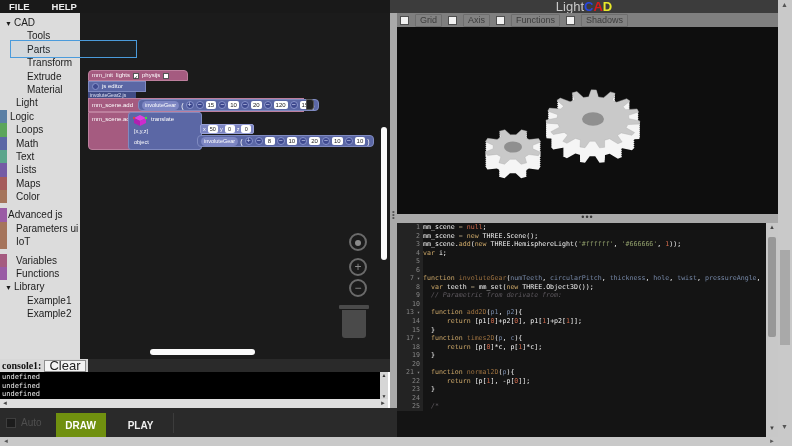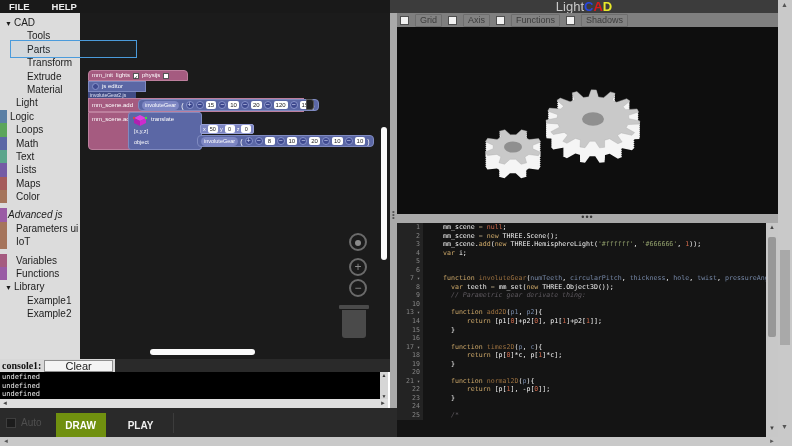--- a/index.html
+++ b/index.html
@@ -58,22 +58,22 @@
            color:#8a8a8a;text-align:center;font-size:12px;line-height:14px;}
   .ws-scroll{position:absolute;background:#fafafa;border-radius:3px;}
 
   
   #sel-rect{left:10px;top:40px;width:127px;height:18px;border:1px solid #4a9bdc;background:rgba(70,150,220,0.06);}
 
   
   #console-head{left:0;top:359px;width:390px;height:13px;background:#2a2a2a;display:flex;align-items:center;}
   #console-head .left{background:#d8d8d8;height:13px;display:flex;align-items:center;padding:0 2px;gap:3px;}
   #console-title{font-family:"Liberation Serif",serif;font-weight:bold;font-size:10px;color:#101010;}
-  #console-clear{background:#f4f4f4;border:1px solid #8f8f8f;font-size:11px;line-height:10px;
-                 padding:0 20px;color:#222;}
+  #console-clear{background:#f4f4f4;border:1px solid #8f8f8f;font-size:13px;line-height:10px;
+                 padding:0 4px;color:#222;}
   #console-out{left:0;top:372px;width:388px;height:27px;background:#000;color:#ececec;
                font-family:"DejaVu Sans Mono",monospace;font-size:7px;line-height:8.6px;
                padding:1px 0 0 2px;overflow:hidden;}
   #console-vscroll{left:380px;top:372px;width:8px;height:27px;background:#d6d6d6;color:#333;
                    font-size:5px;display:flex;flex-direction:column;justify-content:space-between;
                    align-items:center;line-height:6px;}
   #console-hscroll{left:0;top:399px;width:388px;height:9px;background:#dedede;color:#444;
                    font-size:6px;line-height:9px;display:flex;justify-content:space-between;padding:0 2px;}
 
   
@@ -85,21 +85,21 @@
   #play-btn{margin-left:13px;width:44px;height:24px;background:transparent;color:#efefef;font-weight:bold;
             font-size:10px;border:none;display:flex;align-items:center;justify-content:center;align-self:flex-end;}
   #bb-divider{width:1px;height:20px;background:#3c3c3c;margin-left:10px;}
 
   
   #editor{left:397px;top:223px;width:381px;height:214px;background:#141414;overflow:hidden;
           font-family:"DejaVu Sans Mono",monospace;font-size:6.6px;line-height:8.56px;}
   .ed-row{display:flex;white-space:pre;height:8.56px;}
   .ed-gut{width:26px;flex:none;background:#232323;color:#858585;text-align:right;padding-right:3px;}
   .ed-fold{color:#8a8a8a;font-size:5px;}
-  .ed-code{padding-left:20px;white-space:pre;text-align:right;}
+  .ed-code{padding-left:0;white-space:pre;text-align:right;}
   #ed-vscroll{left:766px;top:223px;width:12px;height:214px;background:#c8c8c8;color:#444;font-size:6px;}
   #ed-vthumb{position:absolute;left:2px;top:14px;width:8px;height:100px;background:#989898;border-radius:2px;}
 
   
   #page-vscroll{left:778px;top:0;width:14px;height:446px;background:#c9c9c9;color:#555;font-size:7px;}
   #pv-thumb{position:absolute;left:2px;top:250px;width:10px;height:95px;background:#a9a9a9;}
   #page-hscroll{left:0;top:437px;width:778px;height:9px;background:#c9c9c9;color:#555;font-size:6px;
                 line-height:9px;display:flex;justify-content:space-between;padding:0 3px;}
 
   .trash-lid{position:absolute;width:30px;height:4px;background:#4a4a4a;border-radius:1px;}
@@ -171,21 +171,21 @@
       <div class="sb-row" style="padding-left: 27px;"><span>Material</span></div>
       <div class="sb-row" style="padding-left: 16px;"><span>Light</span></div>
       <div class="sb-row" style="padding-left: 10px;"><span class="sb-strip" style="background: rgb(91, 128, 165);"></span><span>Logic</span></div>
       <div class="sb-row" style="padding-left: 16px;"><span class="sb-strip" style="background: rgb(91, 165, 91);"></span><span>Loops</span></div>
       <div class="sb-row" style="padding-left: 16px;"><span class="sb-strip" style="background: rgb(91, 103, 165);"></span><span>Math</span></div>
       <div class="sb-row" style="padding-left: 16px;"><span class="sb-strip" style="background: rgb(91, 165, 140);"></span><span>Text</span></div>
       <div class="sb-row" style="padding-left: 16px;"><span class="sb-strip" style="background: rgb(116, 91, 165);"></span><span>Lists</span></div>
       <div class="sb-row" style="padding-left: 16px;"><span class="sb-strip" style="background: rgb(165, 91, 91);"></span><span>Maps</span></div>
       <div class="sb-row" style="padding-left: 16px;"><span class="sb-strip" style="background: rgb(165, 116, 91);"></span><span>Color</span></div>
       <div class="sb-gap"></div>
-      <div class="sb-row" style="padding-left: 8px; font-style: italic;"><span class="sb-strip" style="background: rgb(154, 91, 165);"></span><span>Advanced js</span></div>
+      <div class="sb-row" style="padding-left: 8px;"><span class="sb-strip" style="background: rgb(154, 91, 165);"></span><span>Advanced js</span></div>
       <div class="sb-row" style="padding-left: 16px;"><span class="sb-strip" style="background: rgb(165, 116, 91);"></span><span>Parameters ui</span></div>
       <div class="sb-row" style="padding-left: 16px;"><span class="sb-strip" style="background: rgb(165, 116, 91);"></span><span>IoT</span></div>
       <div class="sb-gap"></div>
       <div class="sb-row" style="padding-left: 16px;"><span class="sb-strip" style="background: rgb(165, 91, 128);"></span><span>Variables</span></div>
       <div class="sb-row" style="padding-left: 16px;"><span class="sb-strip" style="background: rgb(153, 91, 165);"></span><span>Functions</span></div>
       <div class="sb-row" style="padding-left: 5px;"><span class="sb-arrow">▼</span><span>Library</span></div>
       <div class="sb-row" style="padding-left: 27px;"><span>Example1</span></div>
       <div class="sb-row" style="padding-left: 27px;"><span>Example2</span></div>
     </div>
 
@@ -312,26 +312,25 @@
 
   <div id="editor" class="abs">
       <div class="ed-row"><span class="ed-gut">1</span><span class="ed-code"><span style="color: rgb(242, 242, 242);">mm_scene </span><span style="color: rgb(159, 144, 115);">= </span><span style="color: rgb(207, 106, 76);">null</span><span style="color: rgb(242, 242, 242);">;</span></span></div>
       <div class="ed-row"><span class="ed-gut">2</span><span class="ed-code"><span style="color: rgb(242, 242, 242);">mm_scene </span><span style="color: rgb(159, 144, 115);">= </span><span style="color: rgb(205, 168, 105);">new </span><span style="color: rgb(242, 242, 242);">THREE.Scene();</span></span></div>
       <div class="ed-row"><span class="ed-gut">3</span><span class="ed-code"><span style="color: rgb(242, 242, 242);">mm_scene.</span><span style="color: rgb(205, 168, 105);">add</span><span style="color: rgb(242, 242, 242);">(</span><span style="color: rgb(205, 168, 105);">new </span><span style="color: rgb(242, 242, 242);">THREE.HemisphereLight(</span><span style="color: rgb(143, 157, 106);">'#ffffff'</span><span style="color: rgb(242, 242, 242);">, </span><span style="color: rgb(143, 157, 106);">'#666666'</span><span style="color: rgb(242, 242, 242);">, </span><span style="color: rgb(207, 106, 76);">1</span><span style="color: rgb(242, 242, 242);">));</span></span></div>
       <div class="ed-row"><span class="ed-gut">4</span><span class="ed-code"><span style="color: rgb(205, 168, 105);">var </span><span style="color: rgb(242, 242, 242);">i;</span></span></div>
       <div class="ed-row"><span class="ed-gut">5</span><span class="ed-code"></span></div>
       <div class="ed-row"><span class="ed-gut">6</span><span class="ed-code"></span></div>
       <div class="ed-row"><span class="ed-gut">7<span class="ed-fold"> ▾</span></span><span class="ed-code"><span style="color: rgb(205, 168, 105);">function </span><span style="color: rgb(155, 112, 63);">involuteGear</span><span style="color: rgb(242, 242, 242);">(</span><span style="color: rgb(117, 135, 166);">numTeeth</span><span style="color: rgb(242, 242, 242);">, </span><span style="color: rgb(117, 135, 166);">circularPitch</span><span style="color: rgb(242, 242, 242);">, </span><span style="color: rgb(117, 135, 166);">thickness</span><span style="color: rgb(242, 242, 242);">, </span><span style="color: rgb(117, 135, 166);">hole</span><span style="color: rgb(242, 242, 242);">, </span><span style="color: rgb(117, 135, 166);">twist</span><span style="color: rgb(242, 242, 242);">, </span><span style="color: rgb(117, 135, 166);">pressureAngle</span><span style="color: rgb(242, 242, 242);">,</span></span></div>
       <div class="ed-row"><span class="ed-gut">8</span><span class="ed-code"><span style="color: rgb(242, 242, 242);">  </span><span style="color: rgb(205, 168, 105);">var </span><span style="color: rgb(242, 242, 242);">teeth </span><span style="color: rgb(159, 144, 115);">= </span><span style="color: rgb(242, 242, 242);">mm_set(</span><span style="color: rgb(205, 168, 105);">new </span><span style="color: rgb(242, 242, 242);">THREE.Object3D());</span></span></div>
-      <div class="ed-row"><span class="ed-gut">9</span><span class="ed-code"><span style="color: rgb(242, 242, 242);">  </span><span style="color: rgb(95, 90, 96); font-style: italic;">// Parametric gear derivate thing:</span></span></div>
+      <div class="ed-row"><span class="ed-gut">9</span><span class="ed-code"><span style="color: rgb(242, 242, 242);">  </span><span style="color: rgb(95, 90, 96); font-style: italic;">// Parametric from derivate from:</span></span></div>
       <div class="ed-row"><span class="ed-gut">10</span></div>
       <div class="ed-row"><span class="ed-gut">13<span class="ed-fold"> ▾</span></span><span class="ed-code"><span style="color: rgb(242, 242, 242);">  </span><span style="color: rgb(205, 168, 105);">function </span><span style="color: rgb(155, 112, 63);">add2D</span><span style="color: rgb(242, 242, 242);">(</span><span style="color: rgb(117, 135, 166);">p1</span><span style="color: rgb(242, 242, 242);">, </span><span style="color: rgb(117, 135, 166);">p2</span><span style="color: rgb(242, 242, 242);">){</span></span></div>
       <div class="ed-row"><span class="ed-gut">14</span><span class="ed-code"><span style="color: rgb(242, 242, 242);">      </span><span style="color: rgb(205, 168, 105);">return </span><span style="color: rgb(242, 242, 242);">[p1[</span><span style="color: rgb(207, 106, 76);">0</span><span style="color: rgb(242, 242, 242);">]+p2[</span><span style="color: rgb(207, 106, 76);">0</span><span style="color: rgb(242, 242, 242);">], p1[</span><span style="color: rgb(207, 106, 76);">1</span><span style="color: rgb(242, 242, 242);">]+p2[</span><span style="color: rgb(207, 106, 76);">1</span><span style="color: rgb(242, 242, 242);">]];</span></span></div>
       <div class="ed-row"><span class="ed-gut">15</span><span class="ed-code"><span style="color: rgb(242, 242, 242);">  }</span></span></div>
-      <div class="ed-row"><span class="ed-gut">16</span><span class="ed-code"></span></div>
       <div class="ed-row"><span class="ed-gut">17<span class="ed-fold"> ▾</span></span><span class="ed-code"><span style="color: rgb(242, 242, 242);">  </span><span style="color: rgb(205, 168, 105);">function </span><span style="color: rgb(155, 112, 63);">times2D</span><span style="color: rgb(242, 242, 242);">(</span><span style="color: rgb(117, 135, 166);">p</span><span style="color: rgb(242, 242, 242);">, </span><span style="color: rgb(117, 135, 166);">c</span><span style="color: rgb(242, 242, 242);">){</span></span></div>
       <div class="ed-row"><span class="ed-gut">18</span><span class="ed-code"><span style="color: rgb(242, 242, 242);">      </span><span style="color: rgb(205, 168, 105);">return </span><span style="color: rgb(242, 242, 242);">[p[</span><span style="color: rgb(207, 106, 76);">0</span><span style="color: rgb(242, 242, 242);">]*c, p[</span><span style="color: rgb(207, 106, 76);">1</span><span style="color: rgb(242, 242, 242);">]*c];</span></span></div>
       <div class="ed-row"><span class="ed-gut">19</span><span class="ed-code"><span style="color: rgb(242, 242, 242);">  }</span></span></div>
       <div class="ed-row"><span class="ed-gut">20</span><span class="ed-code"></span></div>
       <div class="ed-row"><span class="ed-gut">21<span class="ed-fold"> ▾</span></span><span class="ed-code"><span style="color: rgb(242, 242, 242);">  </span><span style="color: rgb(205, 168, 105);">function </span><span style="color: rgb(155, 112, 63);">normal2D</span><span style="color: rgb(242, 242, 242);">(</span><span style="color: rgb(117, 135, 166);">p</span><span style="color: rgb(242, 242, 242);">){</span></span></div>
       <div class="ed-row"><span class="ed-gut">22</span><span class="ed-code"><span style="color: rgb(242, 242, 242);">      </span><span style="color: rgb(205, 168, 105);">return </span><span style="color: rgb(242, 242, 242);">[p[</span><span style="color: rgb(207, 106, 76);">1</span><span style="color: rgb(242, 242, 242);">], -p[</span><span style="color: rgb(207, 106, 76);">0</span><span style="color: rgb(242, 242, 242);">]];</span></span></div>
       <div class="ed-row"><span class="ed-gut">23</span><span class="ed-code"><span style="color: rgb(242, 242, 242);">  }</span></span></div>
       <div class="ed-row"><span class="ed-gut">24</span><span class="ed-code"></span></div>
       <div class="ed-row"><span class="ed-gut">25</span><span class="ed-code"><span style="color: rgb(242, 242, 242);">  </span><span style="color: rgb(95, 90, 96); font-style: italic;">/*</span></span></div>
     </div>

